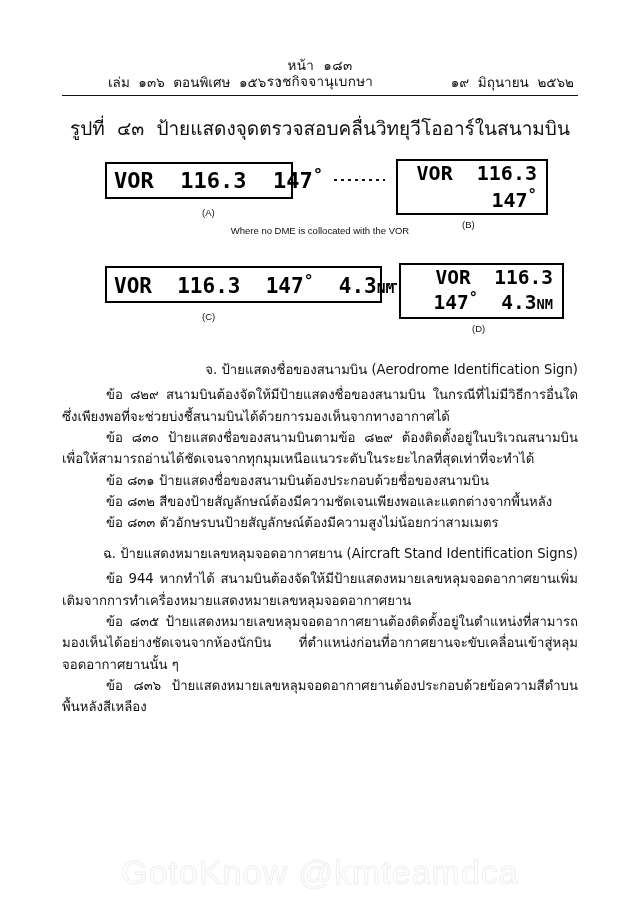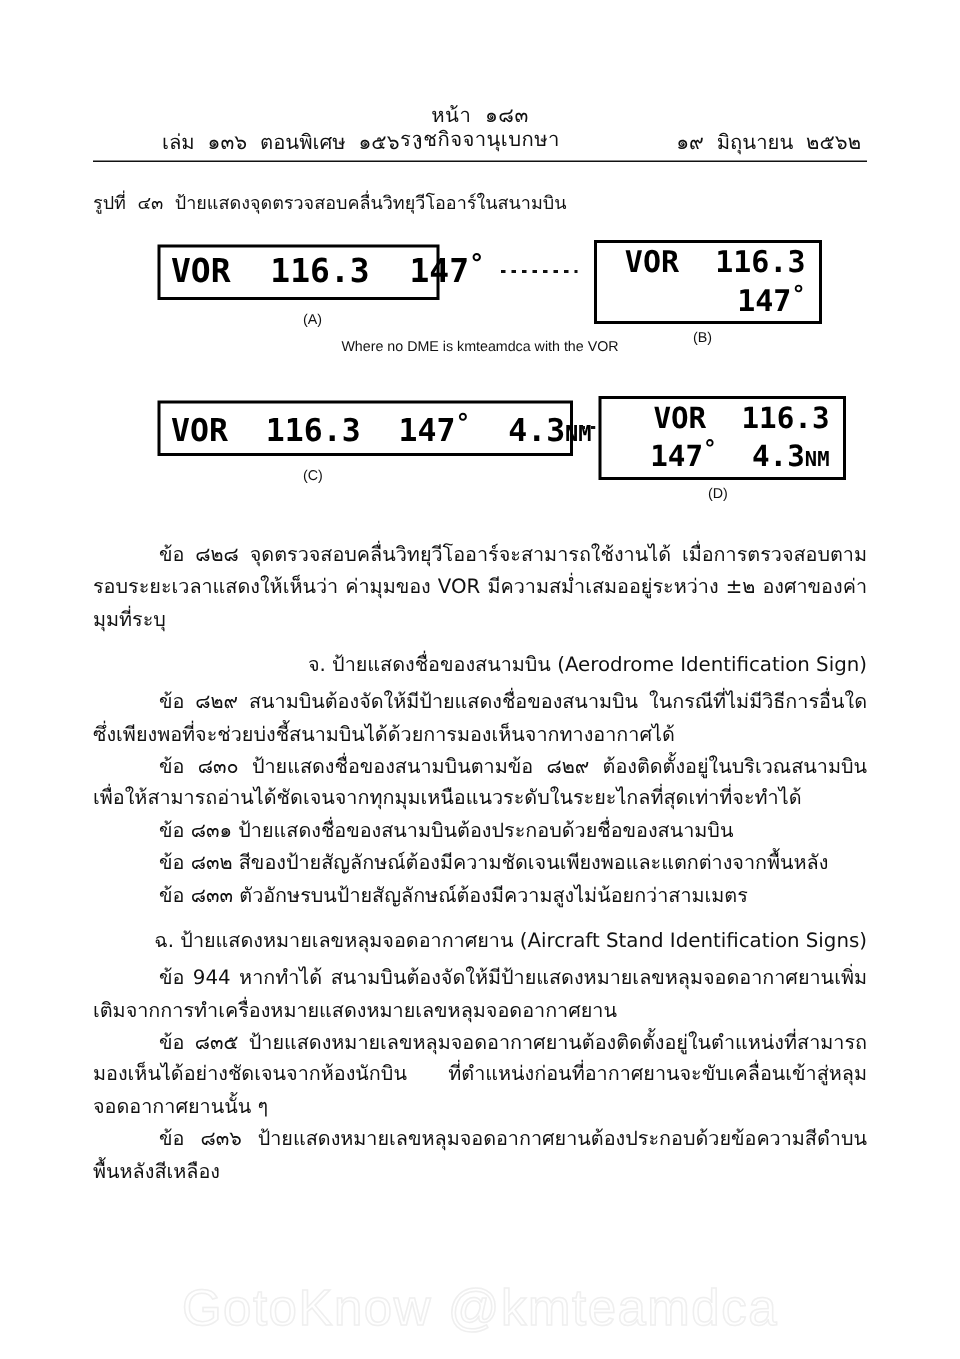--- a/index.html
+++ b/index.html
@@ -14,21 +14,21 @@
     color: #111111;
     position: relative;
     overflow: hidden;
   }
 
   .page {
     position: relative;
     width: 640px;
     height: 906px;
     box-sizing: border-box;
-    padding: 12px 62px;
+    padding: 0 62px;
   }
 
   
   .gz-header {
     position: relative;
     padding-top: 58px;
   }
   .gz-center-block {
     text-align: center;
     line-height: 1.18;
@@ -64,22 +64,22 @@
     white-space: pre;
   }
   .gz-rule {
     margin-top: 5px;
     border-bottom: 1.4px solid #111;
     width: 100%;
   }
 
   
   .fig-title {
-    text-align: left;
-    font-size: 12px;
+    text-align: center;
+    font-size: 19px;
     margin-top: 17px;
     white-space: pre;
   }
 
   
   .sign-group {
     position: relative;
     margin-top: 16px;
     height: 78px;
   }
@@ -259,21 +259,21 @@
       <i></i><i></i><i></i><i></i><i></i><i></i><i></i><i></i><i></i>
     </div>
 
     <div class="sign-box box-b">
       <span class="sign-line">VOR  116.3</span>
       <span class="sign-line"><span>147</span><span class="deg">°</span></span>
     </div>
 
     <span class="tag tag-a">(A)</span>
     <span class="tag tag-b">(B)</span>
-    <span class="sub-caption cap-1">Where no DME is kmteamdca with the VOR</span>
+    <span class="sub-caption cap-1">Where no DME is collocated with the VOR</span>
   </div>
 
   <div class="sign-group second">
 
     <div class="sign-box box-c">
       <span class="sign-line"><span>VOR  116.3  147</span><span class="deg">°</span><span>  4.3</span><span class="unit-sm">NM</span></span>
     </div>
 
     <div class="dots dots-2">
       <i></i><i></i>
@@ -283,21 +283,20 @@
       <span class="sign-line">VOR  116.3</span>
       <span class="sign-line"><span>147</span><span class="deg">°</span><span>  4.3</span><span class="unit-sm">NM</span></span>
     </div>
 
     <span class="tag tag-c">(C)</span>
     <span class="tag tag-d">(D)</span>
   </div>
 
   <div class="body">
 
-    <p class="para">ข้อ  ๘๒๘  จุดตรวจสอบคลื่นวิทยุวีโออาร์จะสามารถใช้งานได้  เมื่อการตรวจสอบตามรอบระยะเวลาแสดงให้เห็นว่า  ค่ามุมของ  VOR  มีความสม่ำเสมออยู่ระหว่าง  ±๒  องศาของค่ามุมที่ระบุ</p>
 
     <p class="heading-sub">จ.  ป้ายแสดงชื่อของสนามบิน  (Aerodrome  Identification  Sign)</p>
 
     <p class="para">ข้อ  ๘๒๙  สนามบินต้องจัดให้มีป้ายแสดงชื่อของสนามบิน  ในกรณีที่ไม่มีวิธีการอื่นใดซึ่งเพียงพอที่จะช่วยบ่งชี้สนามบินได้ด้วยการมองเห็นจากทางอากาศได้</p>
     <p class="para tight">ข้อ  ๘๓๐  ป้ายแสดงชื่อของสนามบินตามข้อ  ๘๒๙  ต้องติดตั้งอยู่ในบริเวณสนามบินเพื่อให้สามารถอ่านได้ชัดเจนจากทุกมุมเหนือแนวระดับในระยะไกลที่สุดเท่าที่จะทำได้</p>
     <p class="clause-line">ข้อ   ๘๓๑   ป้ายแสดงชื่อของสนามบินต้องประกอบด้วยชื่อของสนามบิน</p>
     <p class="clause-line">ข้อ   ๘๓๒   สีของป้ายสัญลักษณ์ต้องมีความชัดเจนเพียงพอและแตกต่างจากพื้นหลัง</p>
     <p class="clause-line">ข้อ   ๘๓๓   ตัวอักษรบนป้ายสัญลักษณ์ต้องมีความสูงไม่น้อยกว่าสามเมตร</p>
 
     <p class="heading-sub">ฉ.  ป้ายแสดงหมายเลขหลุมจอดอากาศยาน  (Aircraft  Stand  Identification  Signs)</p>

